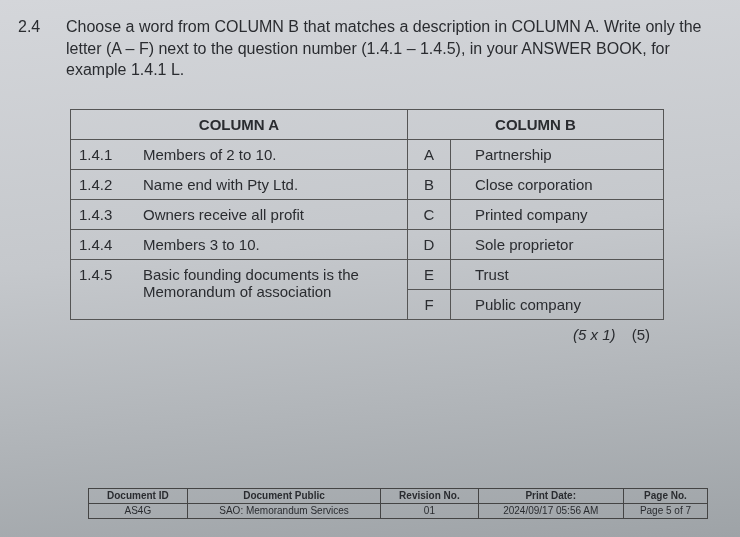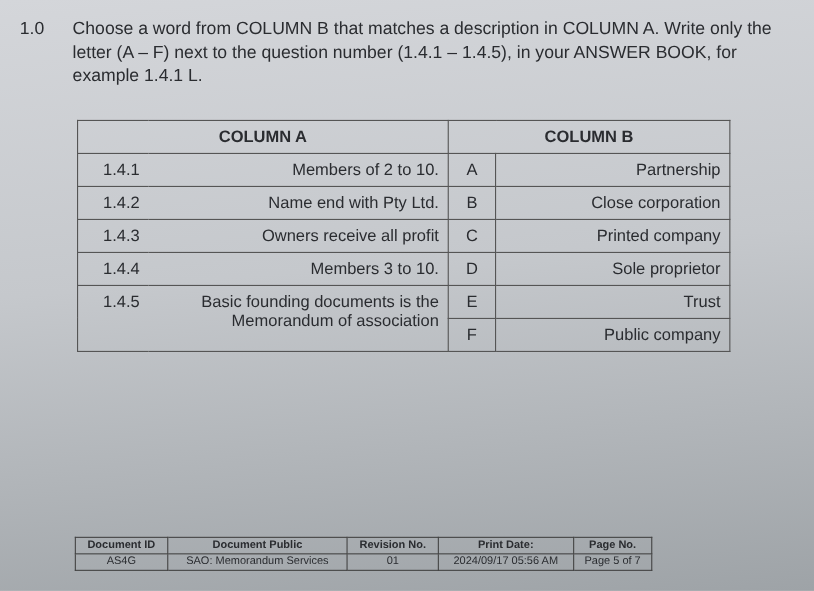--- a/index.html
+++ b/index.html
@@ -38,21 +38,21 @@
     width: 594px;
   }
   table.match {
     width: 100%;
     border-collapse: collapse;
     font-size: 15px;
   }
   table.match th, table.match td {
     border: 1px solid #555;
     padding: 6px 8px;
-    text-align: right;
+    text-align: left;
     vertical-align: top;
   }
   table.match th {
     font-weight: bold;
     text-align: center;
   }
   table.match td.num {
     width: 48px;
     border-right: none;
   }
@@ -75,23 +75,23 @@
   }
   .marks .it {
     font-style: italic;
   }
   .marks .total {
     font-style: normal;
     margin-left: 12px;
   }
   .docinfo {
     position: absolute;
-    left: 68px;
+    left: 88px;
     bottom: 18px;
-    width: 525px;
+    width: 620px;
     font-size: 10px;
   }
   table.doc {
     width: 100%;
     border-collapse: collapse;
     text-align: center;
   }
   table.doc th, table.doc td {
     border: 1px solid #444;
     padding: 1px 4px;
@@ -106,21 +106,21 @@
     font-size: 10px;
     margin-top: 1px;
   }
 </style>
 </head>
 <body>
 
 <div class="page">
 
   <div class="qhead">
-    <div class="qnum">1.0</div>
+    <div class="qnum">2.4</div>
     <div class="qtext">Choose a word from COLUMN B that matches a description in COLUMN A.  Write only the letter (A – F) next to the question number (1.4.1 – 1.4.5), in your ANSWER BOOK, for example 1.4.1 L.</div>
   </div>
 
   <div class="tablewrap">
     <table class="match">
       <tbody>
           <tr>
         <th colspan="2">COLUMN A</th>
         <th colspan="2">COLUMN B</th>
       </tr>
@@ -153,20 +153,24 @@
         <td class="desc" rowspan="2">Basic founding documents is the Memorandum of association</td>
         <td class="letter">E</td>
         <td class="opt">Trust</td>
       </tr>
       <tr>
         <td class="letter">F</td>
         <td class="opt">Public company</td>
       </tr>
     </tbody>
       </table>
+    <div class="marks">
+      <span class="it">(5 x 1)</span>
+      <span class="total">(5)</span>
+    </div>
   </div>
 
   <div class="docinfo">
     <table class="doc">
       <tbody>
           <tr>
         <th>Document ID</th>
         <th>Document Public</th>
         <th>Revision No.</th>
         <th>Print Date:</th>

